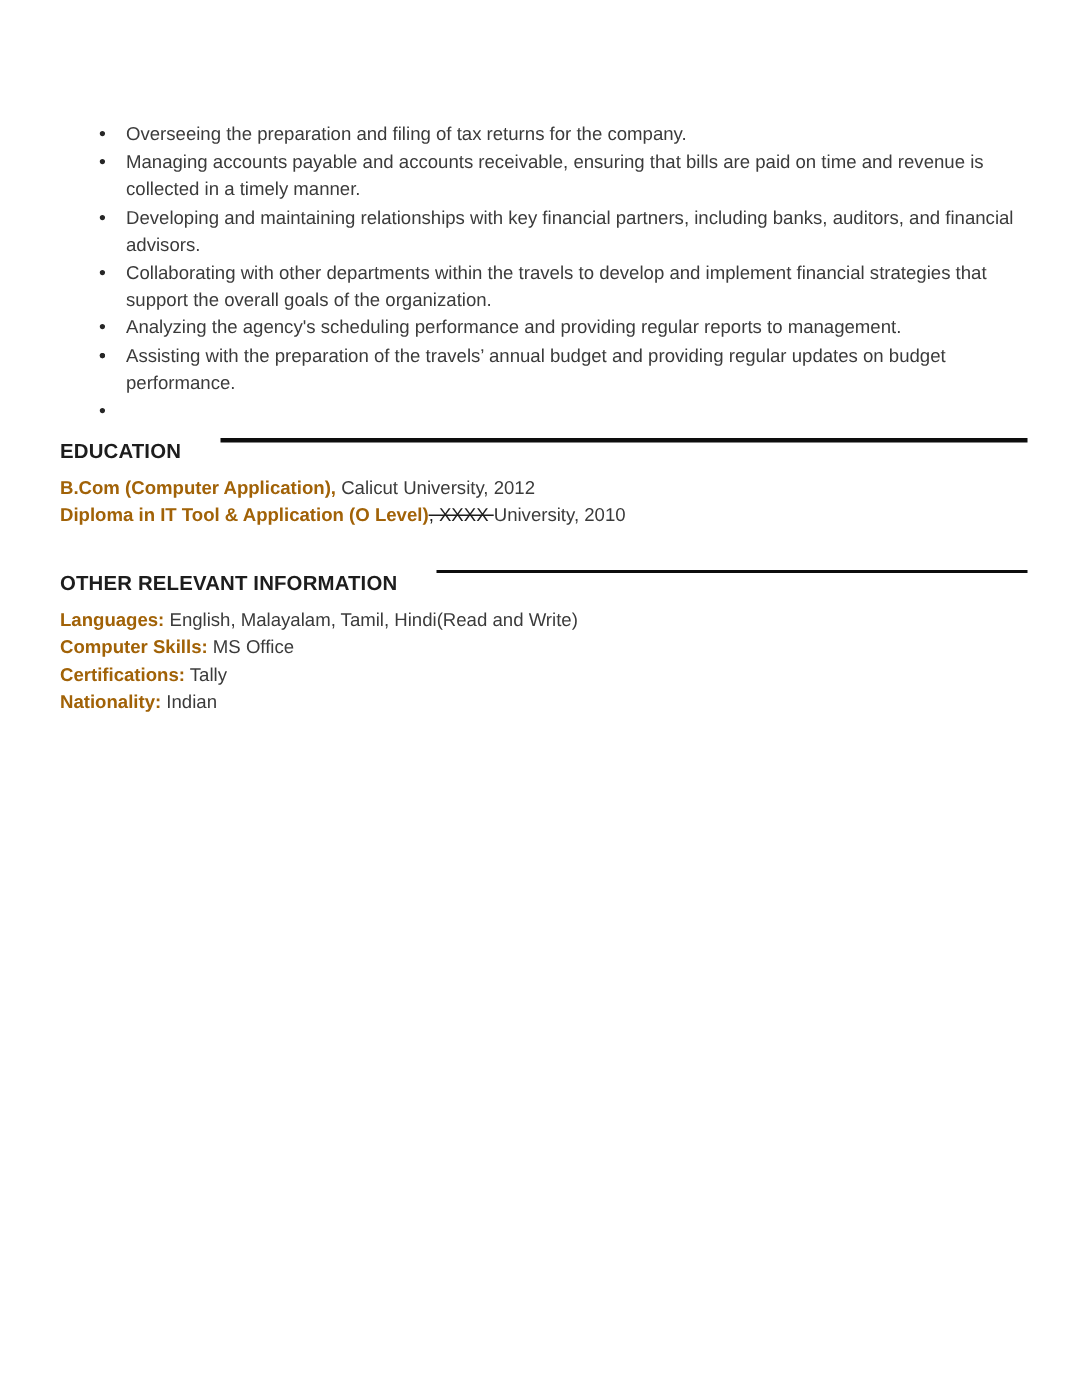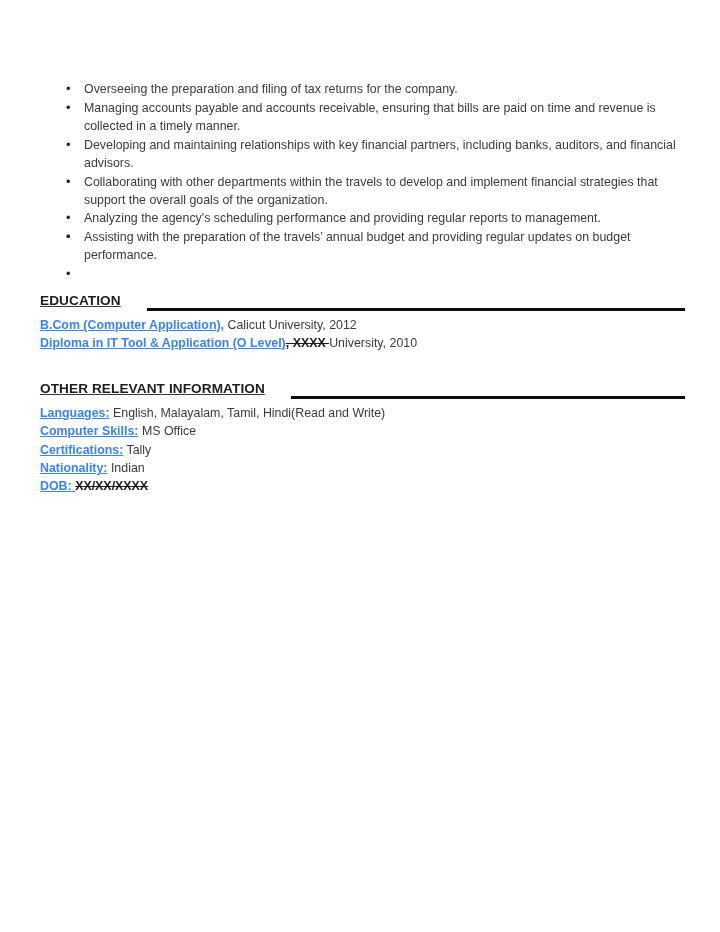--- a/index.html
+++ b/index.html
@@ -59,23 +59,22 @@
     text-align: left;
   }
 
   
   .section {
     margin-top: 0;
   }
 
   .section-head {
     display: flex;
-    align-items: flex-end;
+    align-items: flex-start;
     width: 100%;
-    text-decoration: underline;
   }
 
   .section-title {
     font-size: 13.6px;
     font-weight: bold;
     color: #1d1d1d;
     letter-spacing: 0.1px;
     white-space: nowrap;
     line-height: 20px;
   }
@@ -95,26 +94,25 @@
 
   .line {
     font-size: 12.4px;
     line-height: 18.4px;
     color: #3b3b3b;
   }
 
   .line b,
   .lbl {
     font-weight: bold;
-    color: #3b82f6;
-    text-decoration: underline;
+    color: #a16207;
   }
 
   .strike-bold {
-    font-weight: bold;
+    font-weight: normal;
     color: #1d1d1d;
     text-decoration: line-through;
     text-decoration-thickness: 1.3px;
     text-decoration-color: #1d1d1d;
   }
 
   
   .gap-education { height: 26px; }
   .gap-other { height: 26px; }
 </style>
@@ -169,18 +167,17 @@
     <div class="section">
       <div class="section-head">
         <span class="section-title">OTHER RELEVANT INFORMATION</span>
         <span class="section-rule"></span>
       </div>
       <div class="section-body">
         <div class="line"><span class="lbl">Languages:</span><span> English, Malayalam, Tamil, Hindi(Read and Write)</span></div>
         <div class="line"><span class="lbl">Computer Skills:</span><span> MS Office</span></div>
         <div class="line"><span class="lbl">Certifications:</span><span> Tally</span></div>
         <div class="line"><span class="lbl">Nationality:</span><span> Indian</span></div>
-        <div class="line"><span class="lbl">DOB:</span><span class="lbl">&nbsp;</span><span class="strike-bold">XX/XX/XXXX</span></div>
       </div>
     </div>
 
   </div>
 </div>
 
 </body></html>

